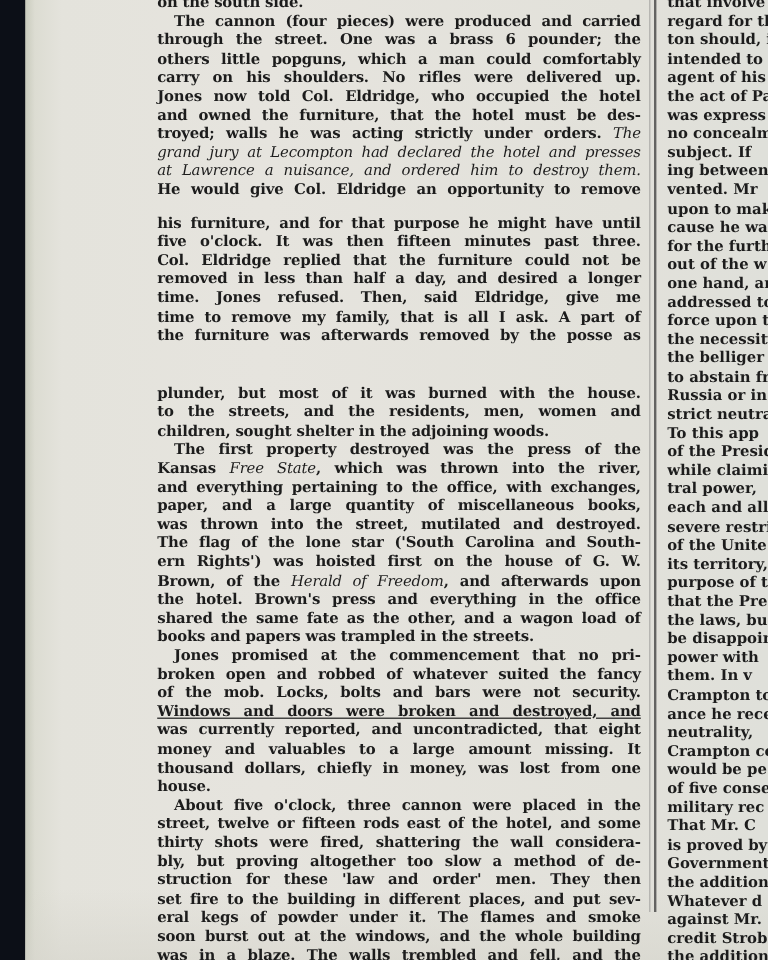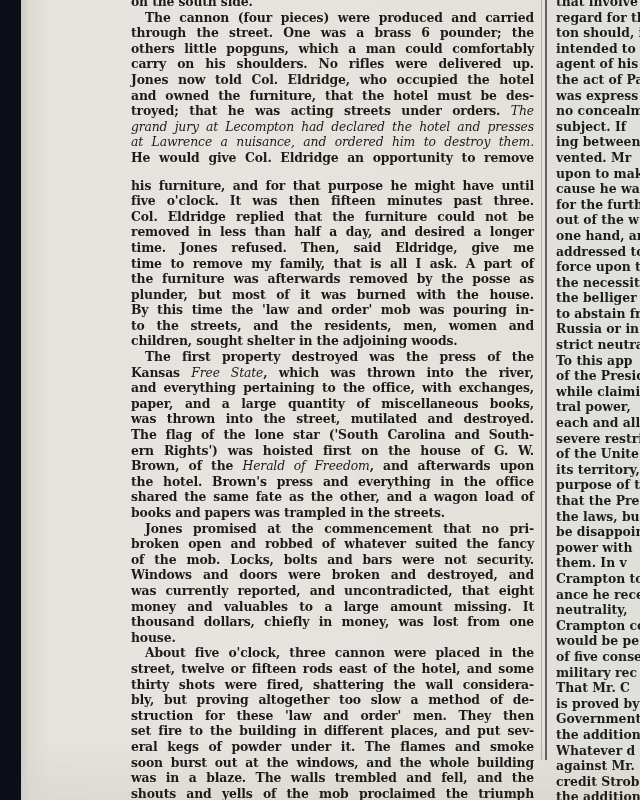--- a/index.html
+++ b/index.html
@@ -111,21 +111,21 @@
       <div style="text-align: justify; text-align-last: justify; height: 15.6px; white-space: nowrap; display: flex; justify-content: space-between;">
         <span style="display: block; width: 100%; text-align: justify; text-align-last: justify; white-space: normal;"><span>carry on his shoulders.  No rifles were delivered up.</span></span>
       </div>
       <div style="text-align: justify; text-align-last: justify; height: 15.6px; white-space: nowrap; display: flex; justify-content: space-between;">
         <span style="display: block; width: 100%; text-align: justify; text-align-last: justify; white-space: normal;"><span>Jones now told Col. Eldridge, who occupied the hotel</span></span>
       </div>
       <div style="text-align: justify; text-align-last: justify; height: 15.6px; white-space: nowrap; display: flex; justify-content: space-between;">
         <span style="display: block; width: 100%; text-align: justify; text-align-last: justify; white-space: normal;"><span>and owned the furniture, that the hotel must be des-</span></span>
       </div>
       <div style="text-align: justify; text-align-last: justify; height: 15.6px; white-space: nowrap; display: flex; justify-content: space-between;">
-        <span style="display: block; width: 100%; text-align: justify; text-align-last: justify; white-space: normal;"><span>troyed; that he was acting streets under orders.</span>  <span class="it">The</span></span>
+        <span style="display: block; width: 100%; text-align: justify; text-align-last: justify; white-space: normal;"><span>troyed; walls he was acting strictly under orders.</span>  <span class="it">The</span></span>
       </div>
       <div style="text-align: justify; text-align-last: justify; height: 15.6px; white-space: nowrap; display: flex; justify-content: space-between;">
         <span style="display: block; width: 100%; text-align: justify; text-align-last: justify; white-space: normal;"><span class="it">grand jury at Lecompton had declared the hotel and presses</span></span>
       </div>
       <div style="text-align: justify; text-align-last: justify; height: 15.6px; white-space: nowrap; display: flex; justify-content: space-between;">
         <span style="display: block; width: 100%; text-align: justify; text-align-last: justify; white-space: normal;"><span class="it">at Lawrence a nuisance, and ordered him to destroy them.</span></span>
       </div>
       <div style="text-align: justify; text-align-last: justify; height: 15.6px; white-space: nowrap; display: flex; justify-content: space-between;">
         <span style="display: block; width: 100%; text-align: justify; text-align-last: justify; white-space: normal;"><span>He would give Col. Eldridge an opportunity to remove</span></span>
       </div>
@@ -143,25 +143,22 @@
       </div>
       <div style="text-align: justify; text-align-last: justify; height: 15.6px; white-space: nowrap; display: flex; justify-content: space-between;">
         <span style="display: block; width: 100%; text-align: justify; text-align-last: justify; white-space: normal;"><span>time.  Jones refused.  Then, said Eldridge, give me</span></span>
       </div>
       <div style="text-align: justify; text-align-last: justify; height: 15.6px; white-space: nowrap; display: flex; justify-content: space-between;">
         <span style="display: block; width: 100%; text-align: justify; text-align-last: justify; white-space: normal;"><span>time to remove my family, that is all I ask.  A part of</span></span>
       </div>
       <div style="text-align: justify; text-align-last: justify; height: 15.6px; white-space: nowrap; display: flex; justify-content: space-between;">
         <span style="display: block; width: 100%; text-align: justify; text-align-last: justify; white-space: normal;"><span>the furniture was afterwards removed by the posse as</span></span>
       </div>
-      <div style="text-align: justify; text-align-last: justify; height: 15.6px; white-space: nowrap; display: flex; justify-content: flex-start;">
+      <div style="text-align: justify; text-align-last: justify; height: 15.6px; white-space: nowrap; display: flex; justify-content: flex-start; margin-top: 33px;">
         <span style="display: block; width: 100%; text-align: justify; text-align-last: justify; white-space: normal;"><span>plunder, but most of it was burned with the house.</span></span>
-      </div>
-      <div style="text-align: justify; text-align-last: justify; height: 15.6px; white-space: nowrap; display: flex; justify-content: space-between;">
-        <span style="display: block; width: 100%; text-align: justify; text-align-last: justify; white-space: normal;"><span>By this time the 'law and order' mob was pouring in-</span></span>
       </div>
       <div style="text-align: justify; text-align-last: justify; height: 15.6px; white-space: nowrap; display: flex; justify-content: space-between;">
         <span style="display: block; width: 100%; text-align: justify; text-align-last: justify; white-space: normal;"><span>to the streets, and the residents, men, women and</span></span>
       </div>
       <div style="text-align: justify; text-align-last: left; height: 15.6px; white-space: nowrap; display: flex; justify-content: space-between;">
         <span style="display: block; width: 100%; text-align: justify; text-align-last: left; white-space: normal;"><span>children, sought shelter in the adjoining woods.</span></span>
       </div>
       <div style="text-align: justify; text-align-last: justify; height: 15.6px; white-space: nowrap; padding-left: 14px; display: flex; justify-content: space-between;">
         <span style="display: block; width: 100%; text-align: justify; text-align-last: justify; white-space: normal;"><span>The first property destroyed was the press of the</span></span>
       </div>
@@ -198,21 +195,21 @@
       <div style="text-align: justify; text-align-last: justify; height: 15.6px; white-space: nowrap; padding-left: 14px; display: flex; justify-content: space-between;">
         <span style="display: block; width: 100%; text-align: justify; text-align-last: justify; white-space: normal;"><span>Jones promised at the commencement that no pri-</span></span>
       </div>
       <div style="text-align: justify; text-align-last: justify; height: 15.6px; white-space: nowrap; display: flex; justify-content: space-between;">
         <span style="display: block; width: 100%; text-align: justify; text-align-last: justify; white-space: normal;"><span>broken open and robbed of whatever suited the fancy</span></span>
       </div>
       <div style="text-align: justify; text-align-last: justify; height: 15.6px; white-space: nowrap; display: flex; justify-content: space-between;">
         <span style="display: block; width: 100%; text-align: justify; text-align-last: justify; white-space: normal;"><span>of the mob.  Locks, bolts and bars were not security.</span></span>
       </div>
       <div style="text-align: justify; text-align-last: justify; height: 15.6px; white-space: nowrap; display: flex; justify-content: space-between;">
-        <span style="display: block; width: 100%; text-align: justify; text-align-last: justify; white-space: normal;"><span>Windows and doors were broken and destroyed, and</span></span>
+        <span style="display: block; width: 100%; text-align: justify; text-align-last: justify; white-space: normal; text-decoration: underline;"><span>Windows and doors were broken and destroyed, and</span></span>
       </div>
       <div style="text-align: justify; text-align-last: justify; height: 15.6px; white-space: nowrap; display: flex; justify-content: space-between;">
         <span style="display: block; width: 100%; text-align: justify; text-align-last: justify; white-space: normal;"><span>was currently reported, and uncontradicted, that eight</span></span>
       </div>
       <div style="text-align: justify; text-align-last: justify; height: 15.6px; white-space: nowrap; display: flex; justify-content: space-between;">
         <span style="display: block; width: 100%; text-align: justify; text-align-last: justify; white-space: normal;"><span>money and valuables to a large amount missing.  It</span></span>
       </div>
       <div style="text-align: justify; text-align-last: justify; height: 15.6px; white-space: nowrap; display: flex; justify-content: space-between;">
         <span style="display: block; width: 100%; text-align: justify; text-align-last: justify; white-space: normal;"><span>thousand dollars, chiefly in money, was lost from one</span></span>
       </div>

